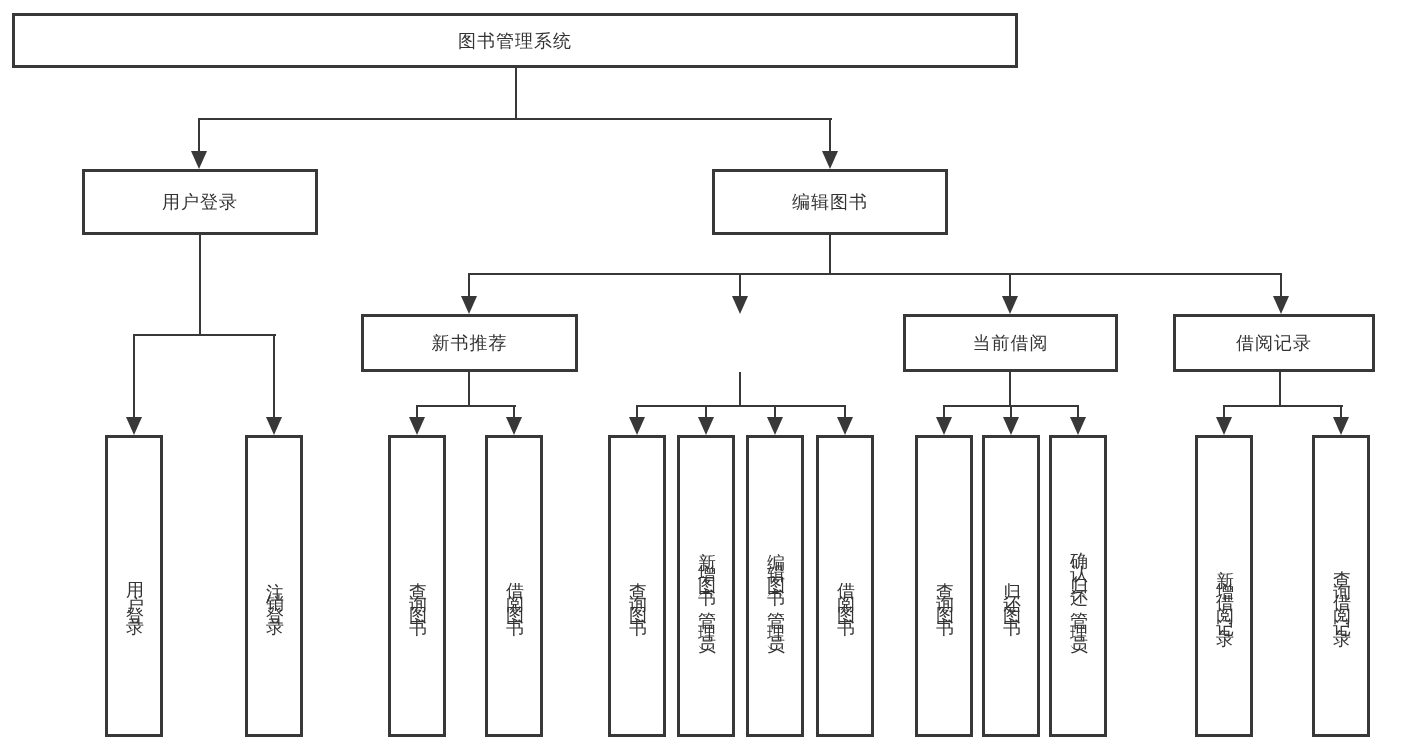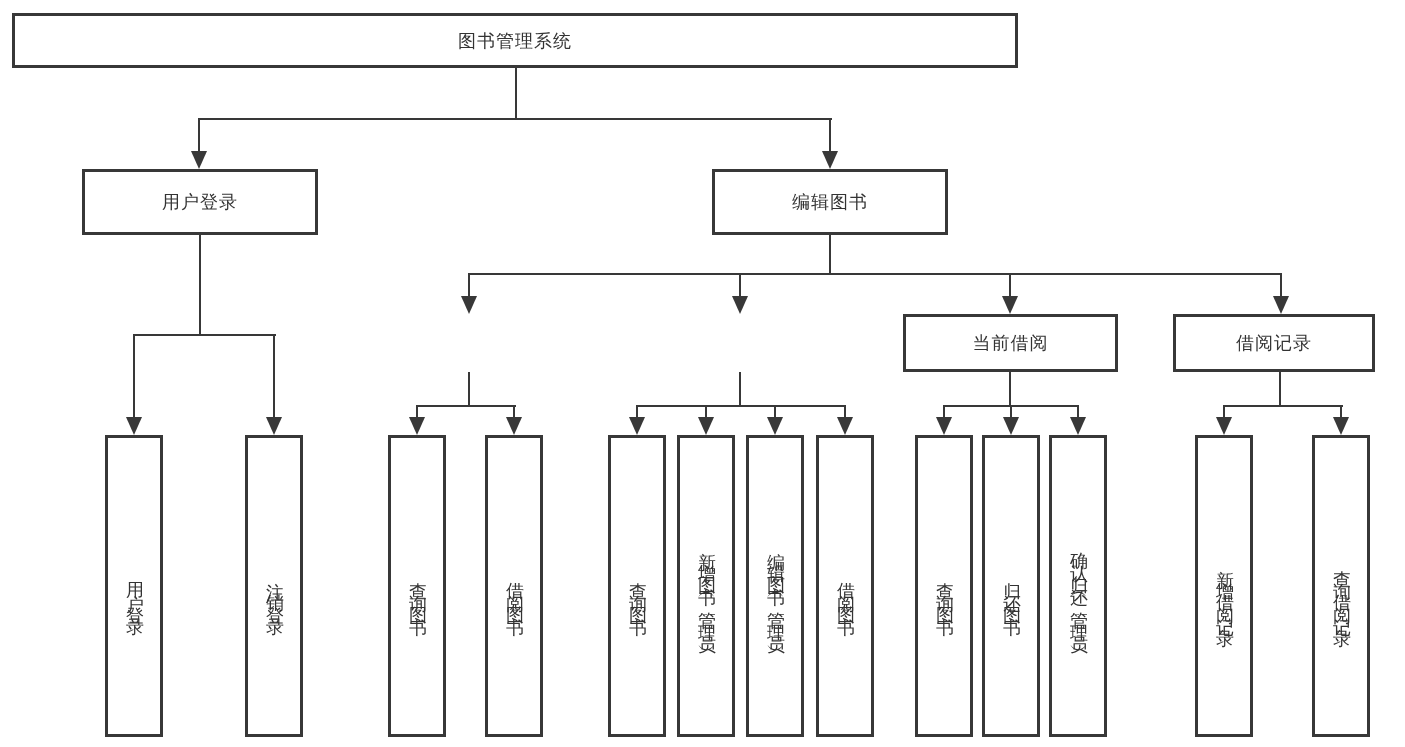--- a/index.html
+++ b/index.html
@@ -94,20 +94,23 @@
   <div class="line" style="left:468px;top:273px;width:814px;height:2px"></div>
   <div class="line" style="left:468px;top:273px;width:2px;height:26px"></div>
   <div class="arrow" style="left:461px;top:296px"></div>
   <div class="line" style="left:739px;top:273px;width:2px;height:26px"></div>
   <div class="arrow" style="left:732px;top:296px"></div>
   <div class="line" style="left:1009px;top:273px;width:2px;height:26px"></div>
   <div class="arrow" style="left:1002px;top:296px"></div>
   <div class="line" style="left:1280px;top:273px;width:2px;height:26px"></div>
   <div class="arrow" style="left:1273px;top:296px"></div>
 
+  <div class="box h" style="left:361px;top:314px;width:217px;height:58px">
+    <span>新书推荐</span>
+  </div>
   <div class="box h" style="left:903px;top:314px;width:215px;height:58px">
     <span>当前借阅</span>
   </div>
   <div class="box h" style="left:1173px;top:314px;width:202px;height:58px">
     <span>借阅记录</span>
   </div>
 
   <div class="line" style="left:468px;top:372px;width:2px;height:35px"></div>
   <div class="line" style="left:416px;top:405px;width:100px;height:2px"></div>
   <div class="line" style="left:416px;top:405px;width:2px;height:14px"></div>

